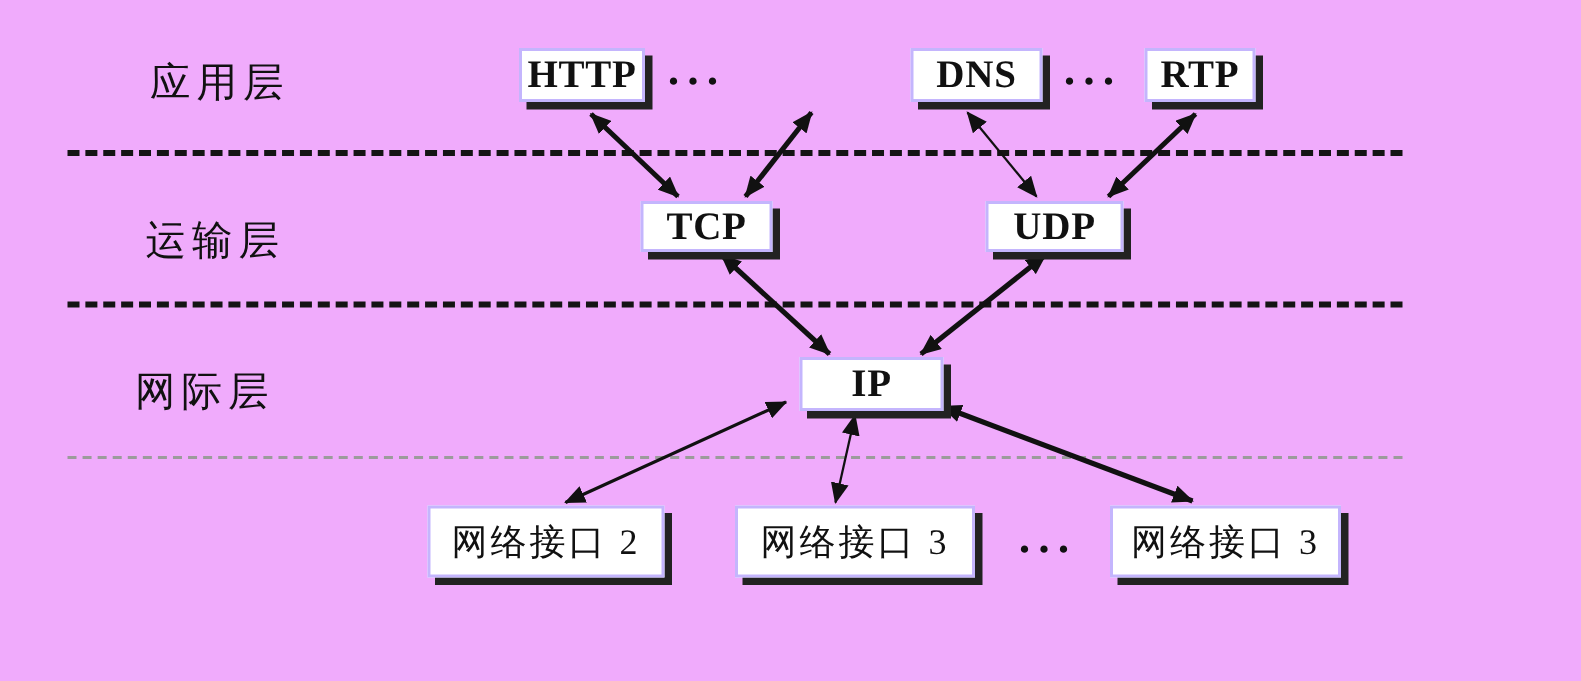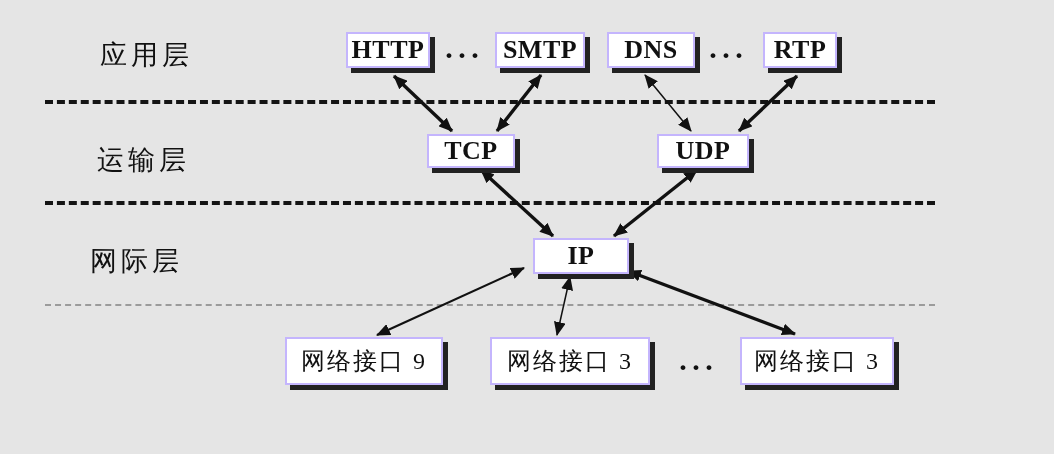--- a/index.html
+++ b/index.html
@@ -1,17 +1,17 @@
 <!DOCTYPE html>
 <html><head>
 <meta charset="utf-8">
 <style>
   html,body{margin:0;padding:0;background:#ffffff;}
   .canvas{
-    position:relative;width:1054px;height:454px;background:#e5e5e5;
+    position:relative;width:1054px;height:454px;background:#f0abfc;
     font-family:"Liberation Serif","DejaVu Serif",serif;color:#111;overflow:hidden;
   }
   .divider{position:absolute;left:45px;width:890px;height:0;border-top:4px dashed #141414;}
   .divider.light{border-top:2px dashed #9b9b9b;}
   .layer-label{position:absolute;font-size:27px;letter-spacing:4px;white-space:nowrap;}
   .box{
     position:absolute;box-sizing:border-box;display:flex;align-items:center;justify-content:center;
     background:#ffffff;border:2px solid #c4b5fd;box-shadow:5px 5px 0 #222222;white-space:nowrap;
   }
   .proto{font-weight:bold;font-size:26px;letter-spacing:0.5px;}
@@ -47,43 +47,40 @@
         <line x1="697" y1="170" x2="614" y2="236" stroke="#111111" stroke-width="3.4" marker-start="url(#ah)" marker-end="url(#ah)"></line>
         <line x1="524" y1="268" x2="377" y2="335" stroke="#111111" stroke-width="2.2" marker-start="url(#ah)" marker-end="url(#ah)"></line>
         <line x1="570" y1="277" x2="557" y2="335" stroke="#111111" stroke-width="1.5" marker-start="url(#ah)" marker-end="url(#ah)"></line>
         <line x1="628" y1="271" x2="795" y2="334" stroke="#111111" stroke-width="3.4" marker-start="url(#ah)" marker-end="url(#ah)"></line>
       </g>
   </svg>
 
   <div class="box proto" style="left:346px;top:32px;width:84px;height:36px">
       <span>HTTP</span>
     </div>
-  <div class="box proto" style="left:495px;top:32px;width:90px;height:36px">
-      <span>SMTP</span>
-    </div>
   <div class="box proto" style="left:763px;top:32px;width:74px;height:36px">
       <span>RTP</span>
     </div>
   <div class="box proto" style="left:607px;top:32px;width:88px;height:36px">
       <span>DNS</span>
     </div>
 
   <div class="box proto" style="left:657px;top:134px;width:92px;height:34px">
       <span>UDP</span>
     </div>
   <div class="box proto" style="left:427px;top:134px;width:88px;height:34px">
       <span>TCP</span>
     </div>
 
   <div class="box proto" style="left:533px;top:238px;width:96px;height:36px">
       <span>IP</span>
     </div>
 
   <div class="box cn" style="left:285px;top:337px;width:158px;height:48px">
-      <span>网络接口 9</span>
+      <span>网络接口 2</span>
     </div>
   <div class="box cn" style="left:490px;top:337px;width:160px;height:48px">
       <span>网络接口 3</span>
     </div>
   <div class="box cn" style="left:740px;top:337px;width:154px;height:48px">
       <span>网络接口 3</span>
     </div>
 
   <div class="dots" style="left:444px;top:40px">···</div>
   <div class="dots" style="left:708px;top:40px">···</div>

